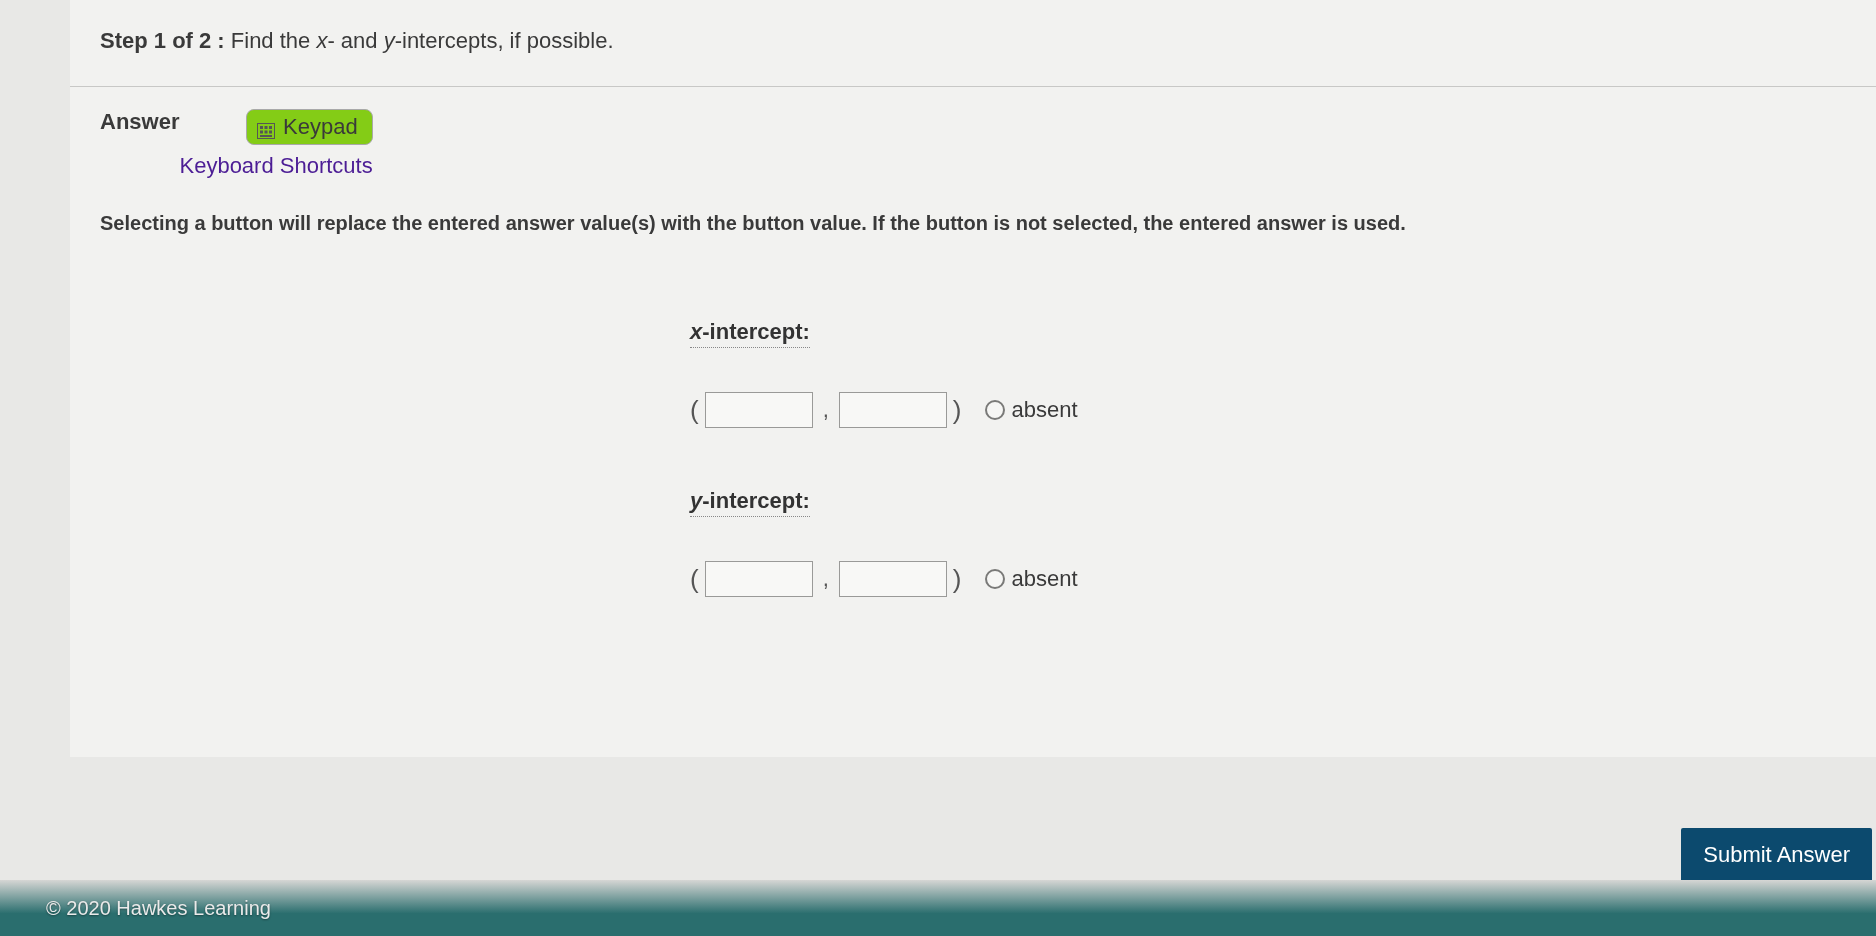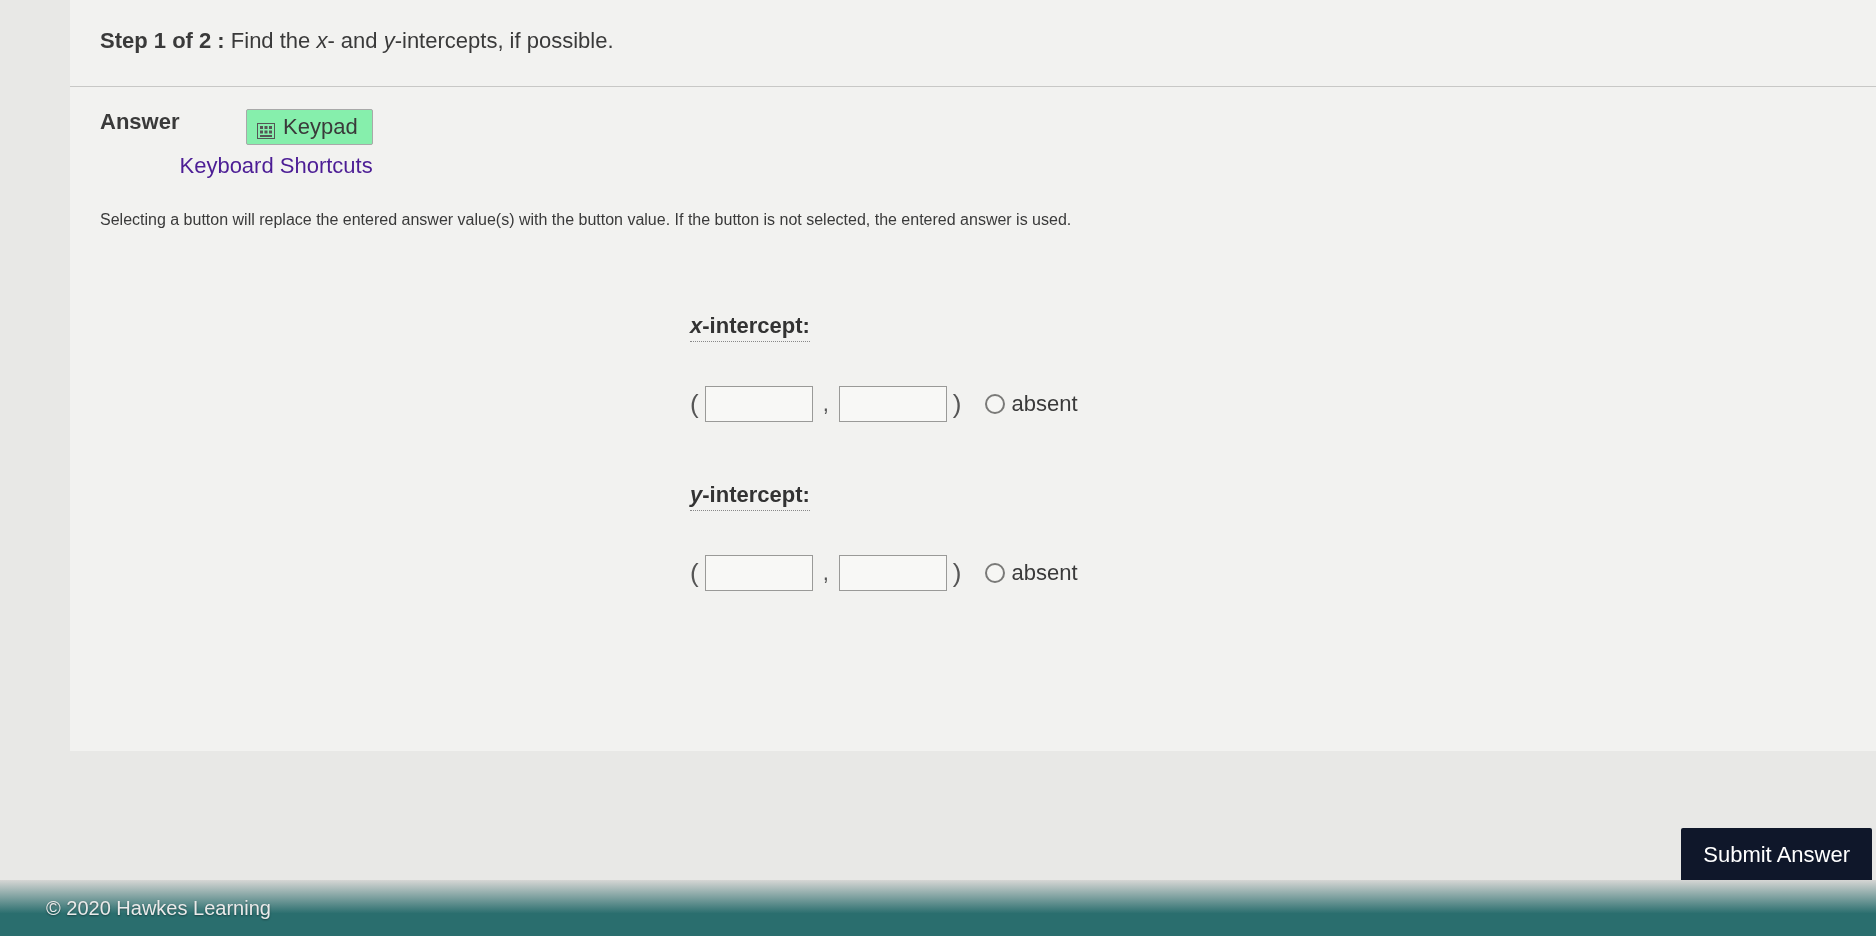--- a/index.html
+++ b/index.html
@@ -43,44 +43,45 @@
   }
   .right-links {
     display: flex;
     flex-direction: column;
     align-items: flex-end;
     gap: 8px;
     padding-right: 4px;
   }
   .keypad-btn {
     border: 1px solid #a9a9a9;
-    background: #86efac;
+    background: #84cc16;
     padding: 4px 14px 4px 10px;
     font-size: 22px;
     color: #3a3a3a;
     display: inline-flex;
     align-items: center;
     gap: 8px;
     cursor: pointer;
-    border-radius: 2px;
+    border-radius: 8px;
   }
   .keypad-icon {
     width: 18px; height: 16px;
     display: inline-block;
   }
   .kb-shortcuts {
     font-size: 22px;
     color: #4c1d95;
     cursor: pointer;
   }
   .instructions {
     padding: 30px 30px 10px 30px;
-    font-size: 16px;
+    font-size: 20px;
     color: #3a3a3a;
     line-height: 1.4;
+    font-weight: bold;
   }
   .intercepts {
     margin-top: 72px;
     margin-left: 620px;
   }
   .field-label {
     font-weight: 700;
     font-size: 22px;
     color: #333;
     margin-bottom: 44px;
@@ -133,21 +134,21 @@
     bottom: 16px;
     left: 46px;
     color: #eaeaea;
     font-size: 20px;
     text-shadow: 0 1px 2px rgba(0,0,0,0.4);
   }
   .submit-btn {
     position: absolute;
     right: 4px;
     bottom: 54px;
-    background: #0f172a;
+    background: #0c4a6e;
     color: #fff;
     border: none;
     font-size: 22px;
     padding: 14px 22px;
     cursor: pointer;
     border-radius: 2px;
   }
   .content-area {
     padding-bottom: 140px;
   }

